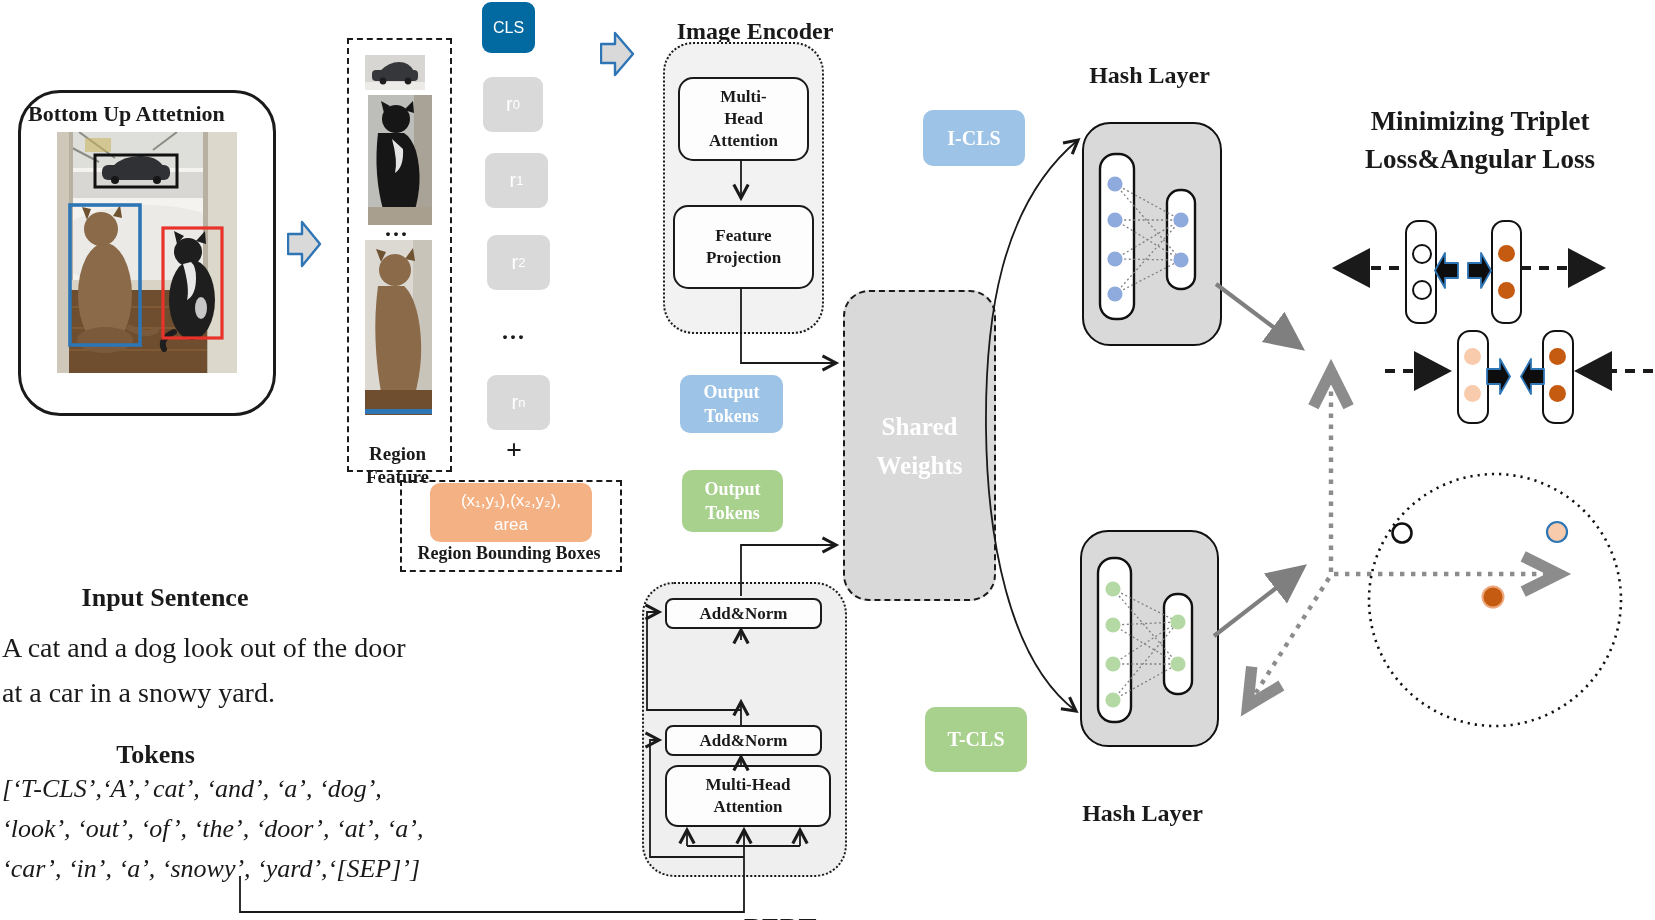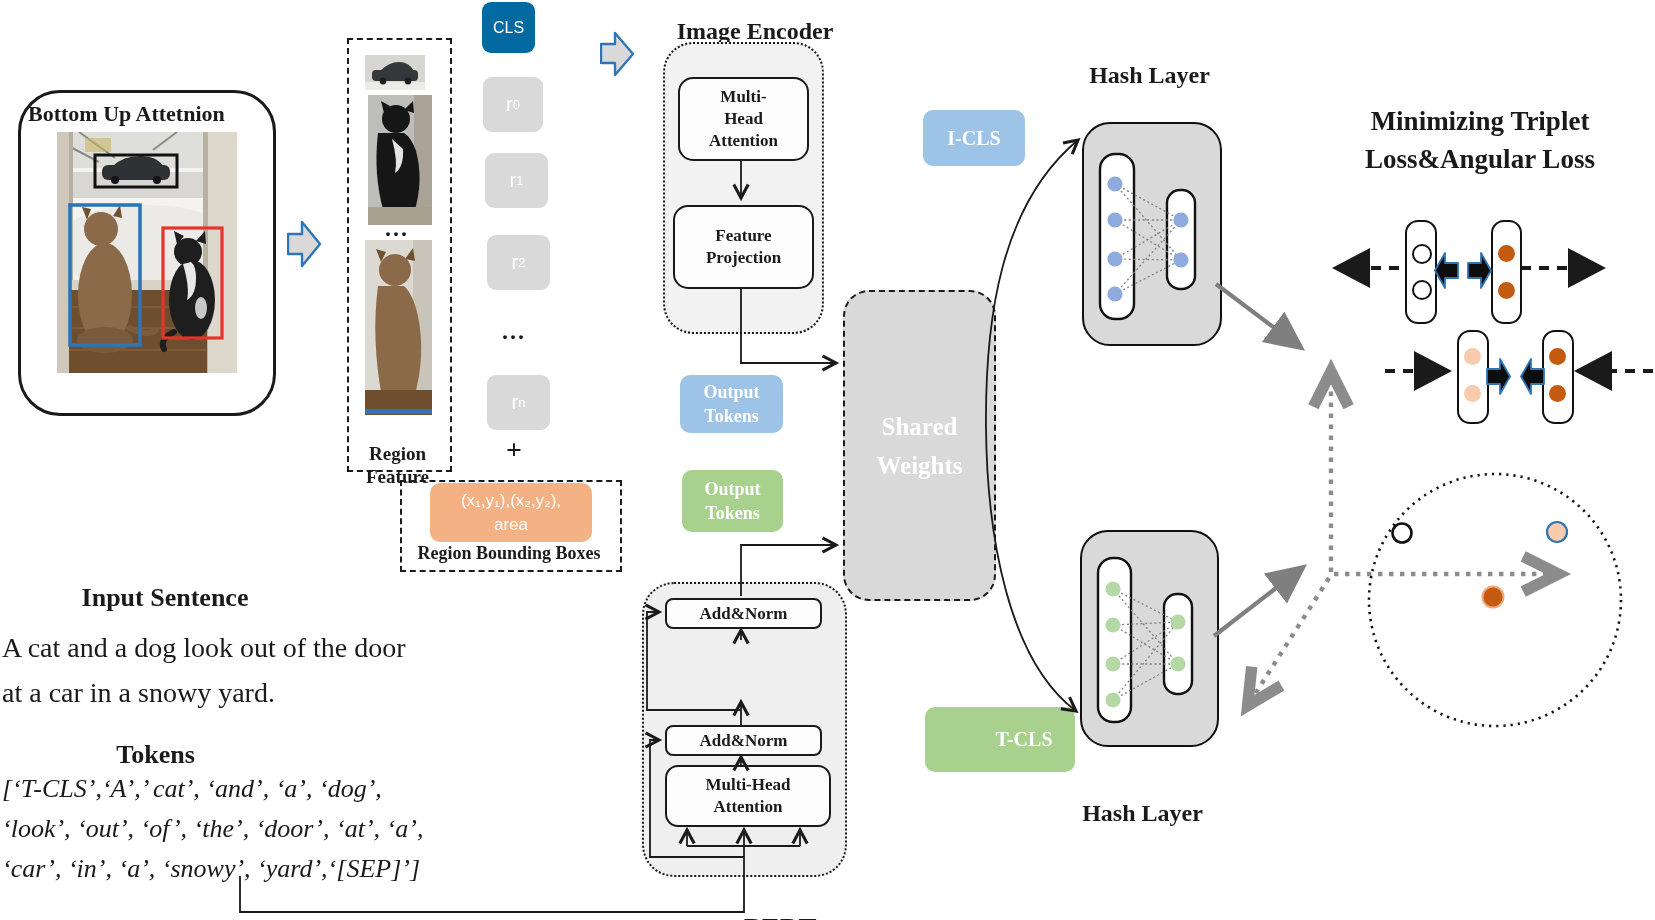--- a/index.html
+++ b/index.html
@@ -29,21 +29,21 @@
   .nnbox{background:#fdfdfd;border:2.4px solid #1a1a1a;font-size:17px;line-height:22px;}
   .ie-mha{left:678px;top:77px;width:127px;height:80px;border-radius:15px;}
   .ie-fp{left:673px;top:205px;width:137px;height:80px;border-radius:15px;}
   .te-title{left:828px;top:208px;width:180px;font-size:24px;line-height:35px;text-align:center;}
   .sw-box{left:843px;top:290px;width:149px;height:307px;background:#D9D9D9;border:2.6px dashed #1a1a1a;
           border-radius:26px;color:#fff;font-size:25px;line-height:39px;}
   .ot{border-radius:10px;color:#fff;font-size:18px;line-height:24px;}
   .ot-blue{left:680px;top:375px;width:103px;height:58px;background:#9DC3E6;}
   .ot-green{left:682px;top:470px;width:101px;height:62px;background:#A9D18E;}
   .icls{left:923px;top:97px;width:102px;height:56px;background:#9DC3E6;border-radius:10px;color:#fff;font-size:20px;margin-top:13px;}
-  .tcls{left:925px;top:707px;width:102px;height:65px;background:#A9D18E;border-radius:10px;color:#fff;font-size:20px;padding-left:48px;}
+  .tcls{left:925px;top:707px;width:102px;height:65px;background:#A9D18E;border-radius:10px;color:#fff;font-size:20px;}
   .hash-title{font-size:24px;text-align:center;}
   .hash-outer{background:#D9D9D9;border:2.8px solid #111;border-radius:28px;}
   .loss-title{left:1296px;top:102px;width:368px;font-size:27px;line-height:38px;text-align:center;}
   .trect{border:2.6px solid #111;border-radius:13px;background:#fff;}
   .tcirc{position:absolute;border-radius:50%;}
   .in-title{left:55px;top:583px;width:220px;font-size:26px;text-align:center;}
   .in-body{left:2px;top:625px;width:470px;font-size:28px;line-height:45px;}
   .tk-title{left:98px;top:740px;width:115px;font-size:26px;text-align:center;}
   .tk-list{left:2px;top:769px;width:480px;font-size:26px;line-height:40px;font-style:italic;}
   .bert-box{left:642px;top:582px;width:201px;height:291px;border:2.8px dotted #1a1a1a;border-radius:32px;background:#efefef;}

